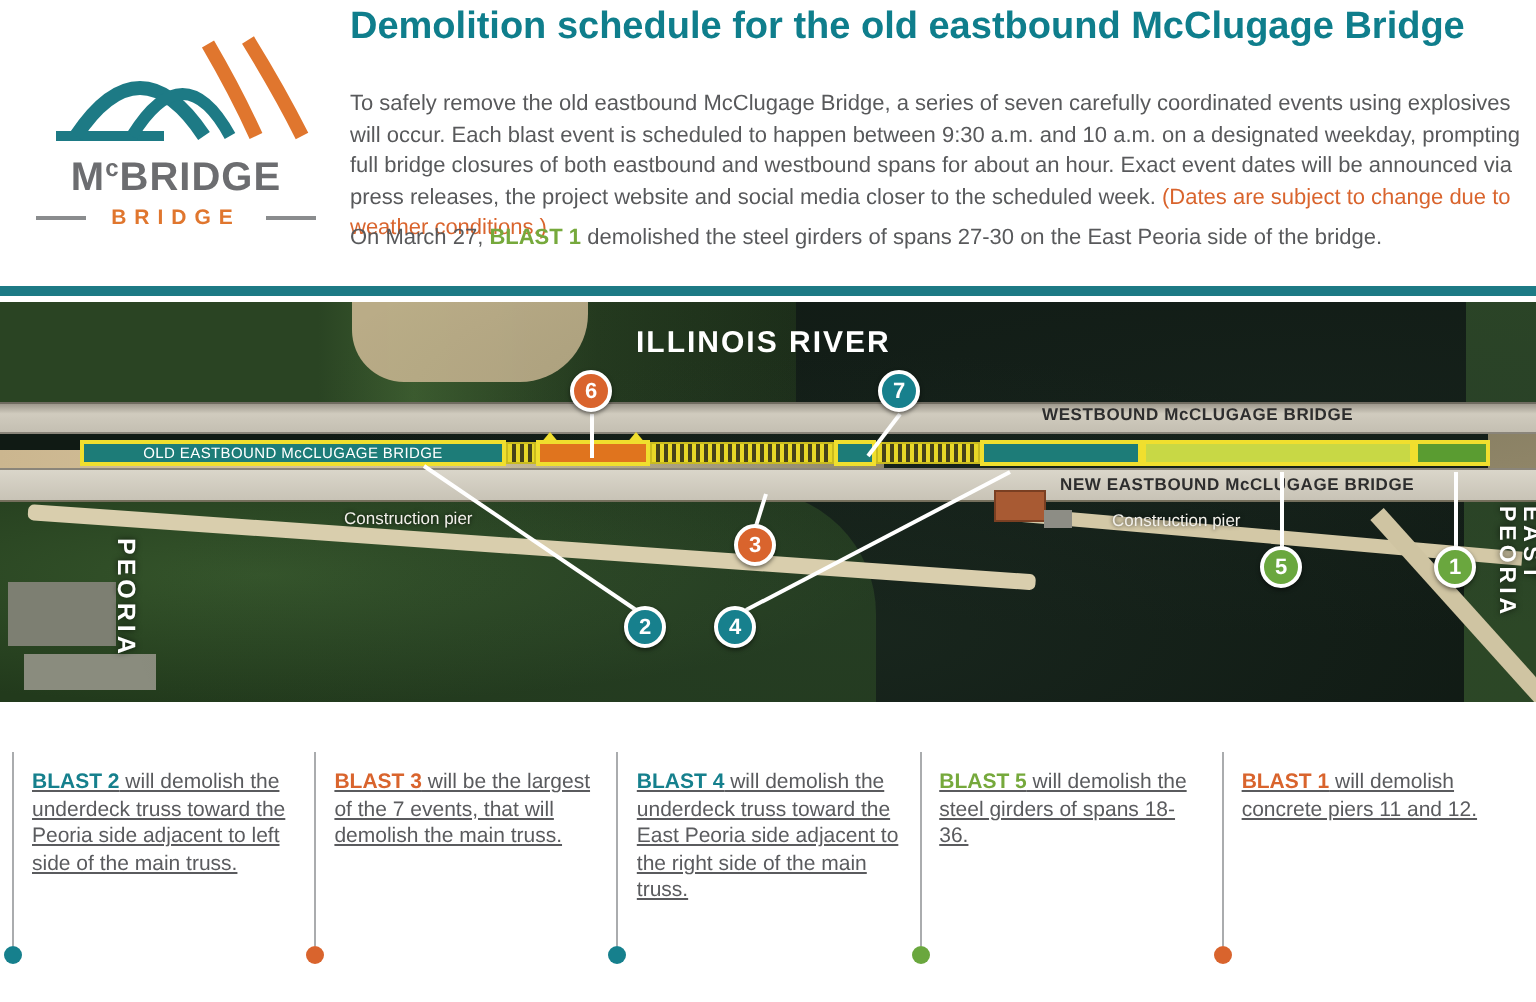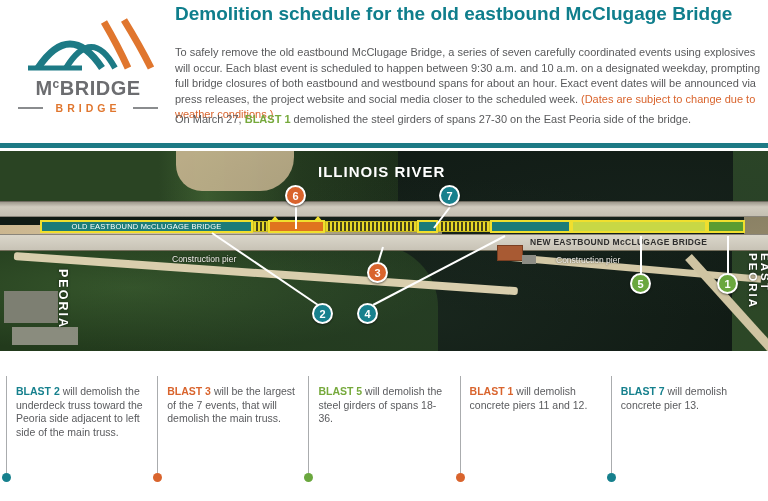--- a/index.html
+++ b/index.html
@@ -85,21 +85,21 @@
      box-shadow:0 1px 2px rgba(0,0,0,.5);}
   .marker.teal{background:#17808d;} .marker.orange{background:#d9642d;} .marker.green{background:#6aa73e;}
 
   
   .tl-header{position:absolute;left:6px;top:351px;width:756px;height:25px;display:flex;}
   .tl-header .cell{flex:1;background:#6c7077;color:#fff;font-size:12.5px;font-weight:bold;
      display:flex;align-items:center;justify-content:center;}
   .tl-header .cell + .cell{margin-left:2px;}
   .tl-body{position:absolute;left:6px;top:376px;width:756px;height:97px;display:flex;}
   .tl-body .col{flex:1;position:relative;border-left:1px solid #aaacae;box-sizing:border-box;
-     padding:9px 9px 0 9px;font-size:10.5px;line-height:13.5px;color:#5a5b5e;}
+     padding:9px 9px 0 9px;font-size:10.5px;line-height:13.5px;color:#5a5b5e;text-decoration:underline;}
   .blast{font-weight:bold;}
   .c-teal{color:#16808d;} .c-orange{color:#d9642d;} .c-green{color:#76a93c;}
   .dot{position:absolute;left:-5px;bottom:-9px;width:9px;height:9px;border-radius:50%;}
   .dot.teal{background:#16808d;} .dot.orange{background:#d9642d;} .dot.green{background:#6aa73e;}
 </style>
 </head>
 <body>
 
 <div class="page">
 
@@ -139,20 +139,21 @@
 
     <div class="deck-wb"></div>
     <div class="deck-ne"></div>
     <div class="pier-l"></div>
     <div class="pier-r"></div>
     <div class="pier-diag"></div>
     <div class="barge"></div>
     <div class="barge2"></div>
 
     <div class="river-label">ILLINOIS RIVER</div>
+    <div class="wb-label">WESTBOUND McCLUGAGE BRIDGE</div>
 
     <div class="seg teal" style="left:40px;width:213px;">
       <div class="seg-label">OLD EASTBOUND McCLUGAGE BRIDGE</div>
     </div>
     <div class="seg hatch" style="left:253px;width:15px;"></div>
     <div class="seg orange" style="left:268px;width:57px;">
       <div class="peak-l"></div>
       <div class="peak-r"></div>
     </div>
     <div class="seg hatch" style="left:325px;width:92px;"></div>
@@ -193,26 +194,26 @@
   <div class="tl-body">
     <div class="col">
       <span class="blast c-teal">BLAST 2</span><span> will demolish the underdeck truss toward the Peoria side adjacent to left side of the main truss.</span>
       <span class="dot teal"></span>
     </div>
     <div class="col">
       <span class="blast c-orange">BLAST 3</span><span> will be the largest of the 7 events, that will demolish the main truss.</span>
       <span class="dot orange"></span>
     </div>
     <div class="col">
+      <span class="blast c-teal">BLAST 4</span><span> will demolish the underdeck truss toward the East Peoria side adjacent to the right side of the main truss.</span>
+      <span class="dot teal"></span>
+    </div>
+    <div class="col">
       <span class="blast c-green">BLAST 5</span><span> will demolish the steel girders of spans 18-36.</span>
       <span class="dot green"></span>
     </div>
     <div class="col">
       <span class="blast c-orange">BLAST 1</span><span> will demolish concrete piers 11 and 12.</span>
       <span class="dot orange"></span>
     </div>
-    <div class="col">
-      <span class="blast c-teal">BLAST 7</span><span> will demolish concrete pier 13.</span>
-      <span class="dot teal"></span>
-    </div>
   </div>
 
 </div>
 
 </body></html>

